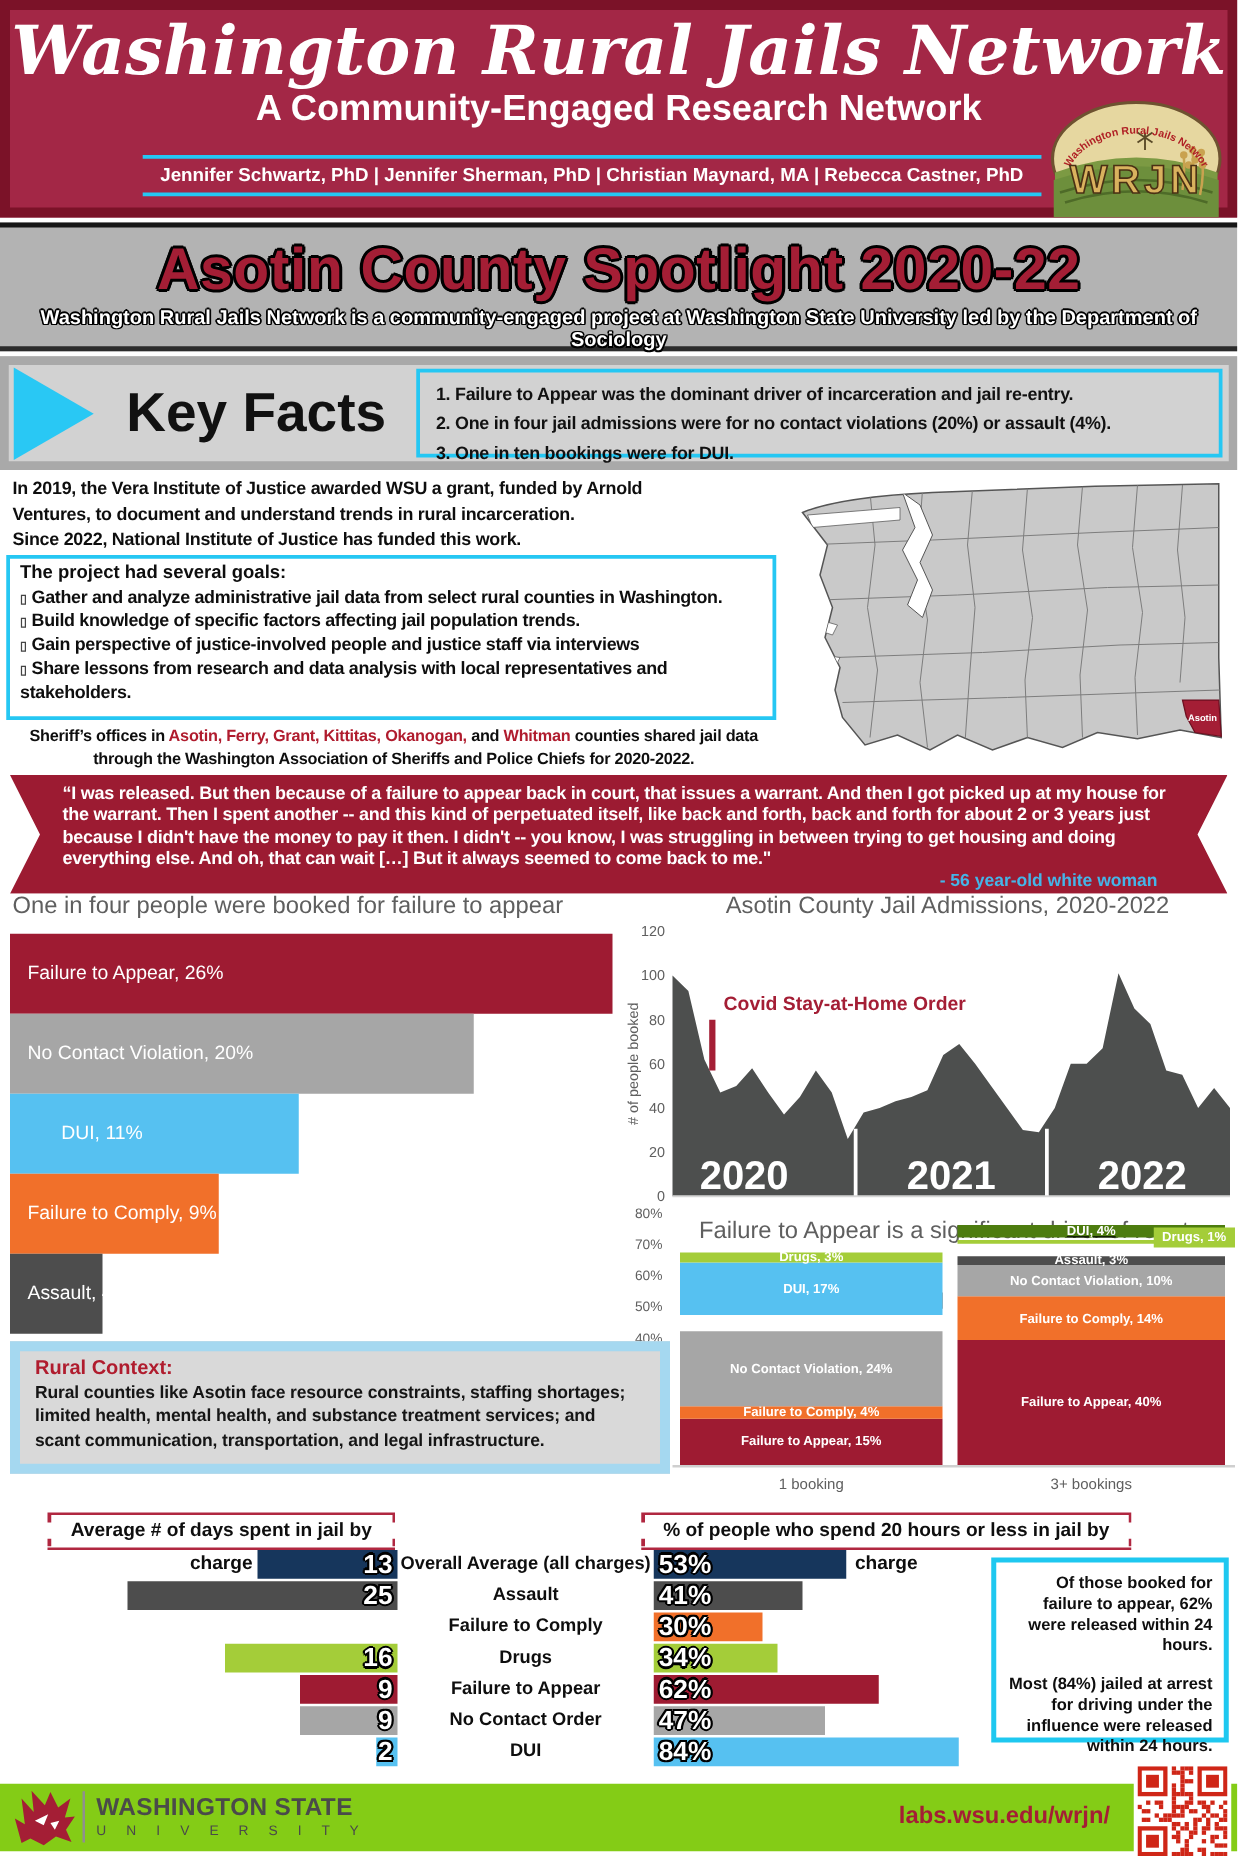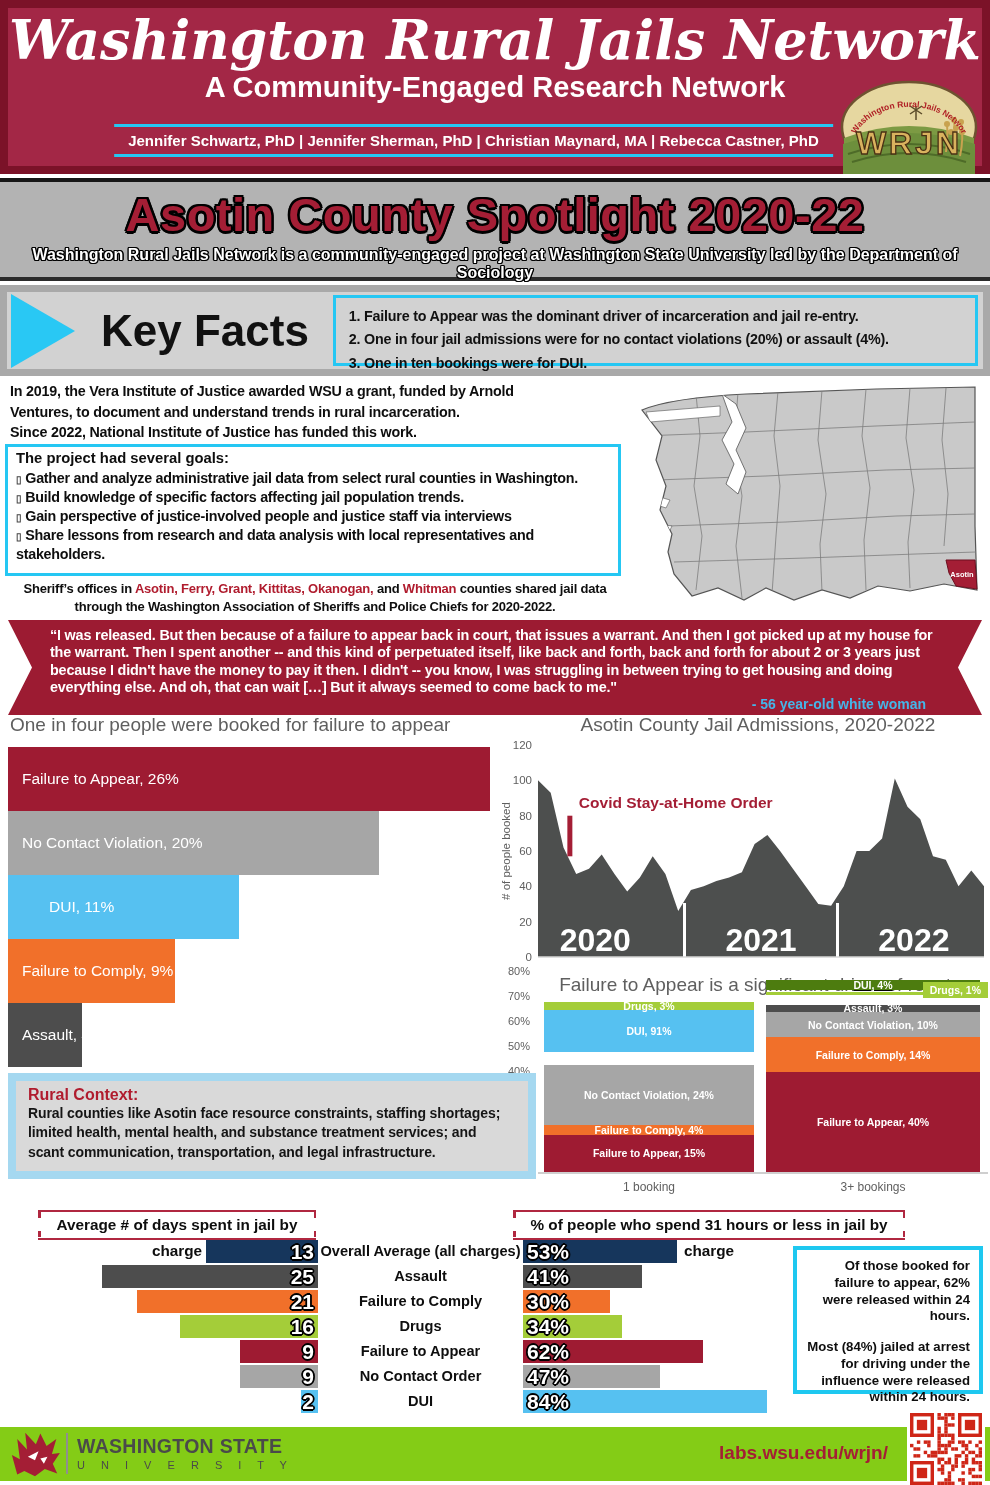--- a/index.html
+++ b/index.html
@@ -282,21 +282,21 @@
         <div class="seg" style="left: 46px; width: 210px; top: 162.5px; height: 10px; background: rgb(241, 112, 42);">
           <span>Failure to Comply, 4%</span>
         </div>
         <div class="seg" style="left: 46px; width: 210px; top: 102.5px; height: 60px; background: rgb(166, 166, 166);">
           <span>No Contact Violation, 24%</span>
         </div>
         <div class="seg" style="left: 46px; width: 210px; top: 72px; height: 12.5px; background: rgb(77, 77, 77);">
           <span>Assault, 5%</span>
         </div>
         <div class="seg" style="left: 46px; width: 210px; top: 47.5px; height: 42.5px; background: rgb(86, 193, 241);">
-          <span>DUI, 91%</span>
+          <span>DUI, 17%</span>
         </div>
         <div class="seg" style="left: 46px; width: 210px; top: 40px; height: 7.5px; background: rgb(164, 205, 57);">
           <span>Drugs, 3%</span>
         </div>
         <div class="xlab" style="left: 46px; width: 210px; top: 218px;">1 booking</div>
         <div class="seg" style="left: 268px; width: 214px; top: 110px; height: 100px; background: rgb(158, 27, 50);">
           <span>Failure to Appear, 40%</span>
         </div>
         <div class="seg" style="left: 268px; width: 214px; top: 75px; height: 35px; background: rgb(241, 112, 42);">
           <span>Failure to Comply, 14%</span>
@@ -316,21 +316,21 @@
         <div class="baseline" style="left: 40px; right: 0px; top: 210px;"></div>
       </div>
   </section>
 
   <section id="rural-box">
     <div class="rural-title">Rural Context:</div>
     <div class="rural-body">Rural counties like Asotin face resource constraints, staffing shortages; limited health, mental health, and substance treatment services; and scant communication, transportation, and legal infrastructure.</div>
   </section>
 
   <div id="bracket-left" class="bracket">Average # of days spent in jail by charge</div>
-  <div id="bracket-right" class="bracket">% of people who spend 31 hours or less in jail by charge</div>
+  <div id="bracket-right" class="bracket">% of people who spend 20 hours or less in jail by charge</div>
 
   <div id="butterfly">
       <div class="bf-row" style="top: 0px;">
         <div class="bf-left">
           <div class="bf-bar" style="right: 0px; width: 112px; background: rgb(22, 54, 92);"></div>
           <div class="bf-num" style="right: 4px;">13</div>
         </div>
         <div class="bf-label">Overall Average (all charges)</div>
         <div class="bf-right">
           <div class="bf-bar" style="left: 0px; width: 154px; background: rgb(22, 54, 92);"></div>
@@ -342,24 +342,20 @@
           <div class="bf-bar" style="right: 0px; width: 216px; background: rgb(77, 77, 77);"></div>
           <div class="bf-num" style="right: 4px;">25</div>
         </div>
         <div class="bf-label">Assault</div>
         <div class="bf-right">
           <div class="bf-bar" style="left: 0px; width: 119px; background: rgb(77, 77, 77);"></div>
           <div class="bf-num" style="left: 4px;">41%</div>
         </div>
       </div>
       <div class="bf-row" style="top: 50px;">
-        <div class="bf-left">
-          <div class="bf-bar" style="right: 0px; width: 181px; background: rgb(241, 112, 42);"></div>
-          <div class="bf-num" style="right: 4px;">21</div>
-        </div>
         <div class="bf-label">Failure to Comply</div>
         <div class="bf-right">
           <div class="bf-bar" style="left: 0px; width: 87px; background: rgb(241, 112, 42);"></div>
           <div class="bf-num" style="left: 4px;">30%</div>
         </div>
       </div>
       <div class="bf-row" style="top: 75px;">
         <div class="bf-left">
           <div class="bf-bar" style="right: 0px; width: 138px; background: rgb(164, 205, 57);"></div>
           <div class="bf-num" style="right: 4px;">16</div>

